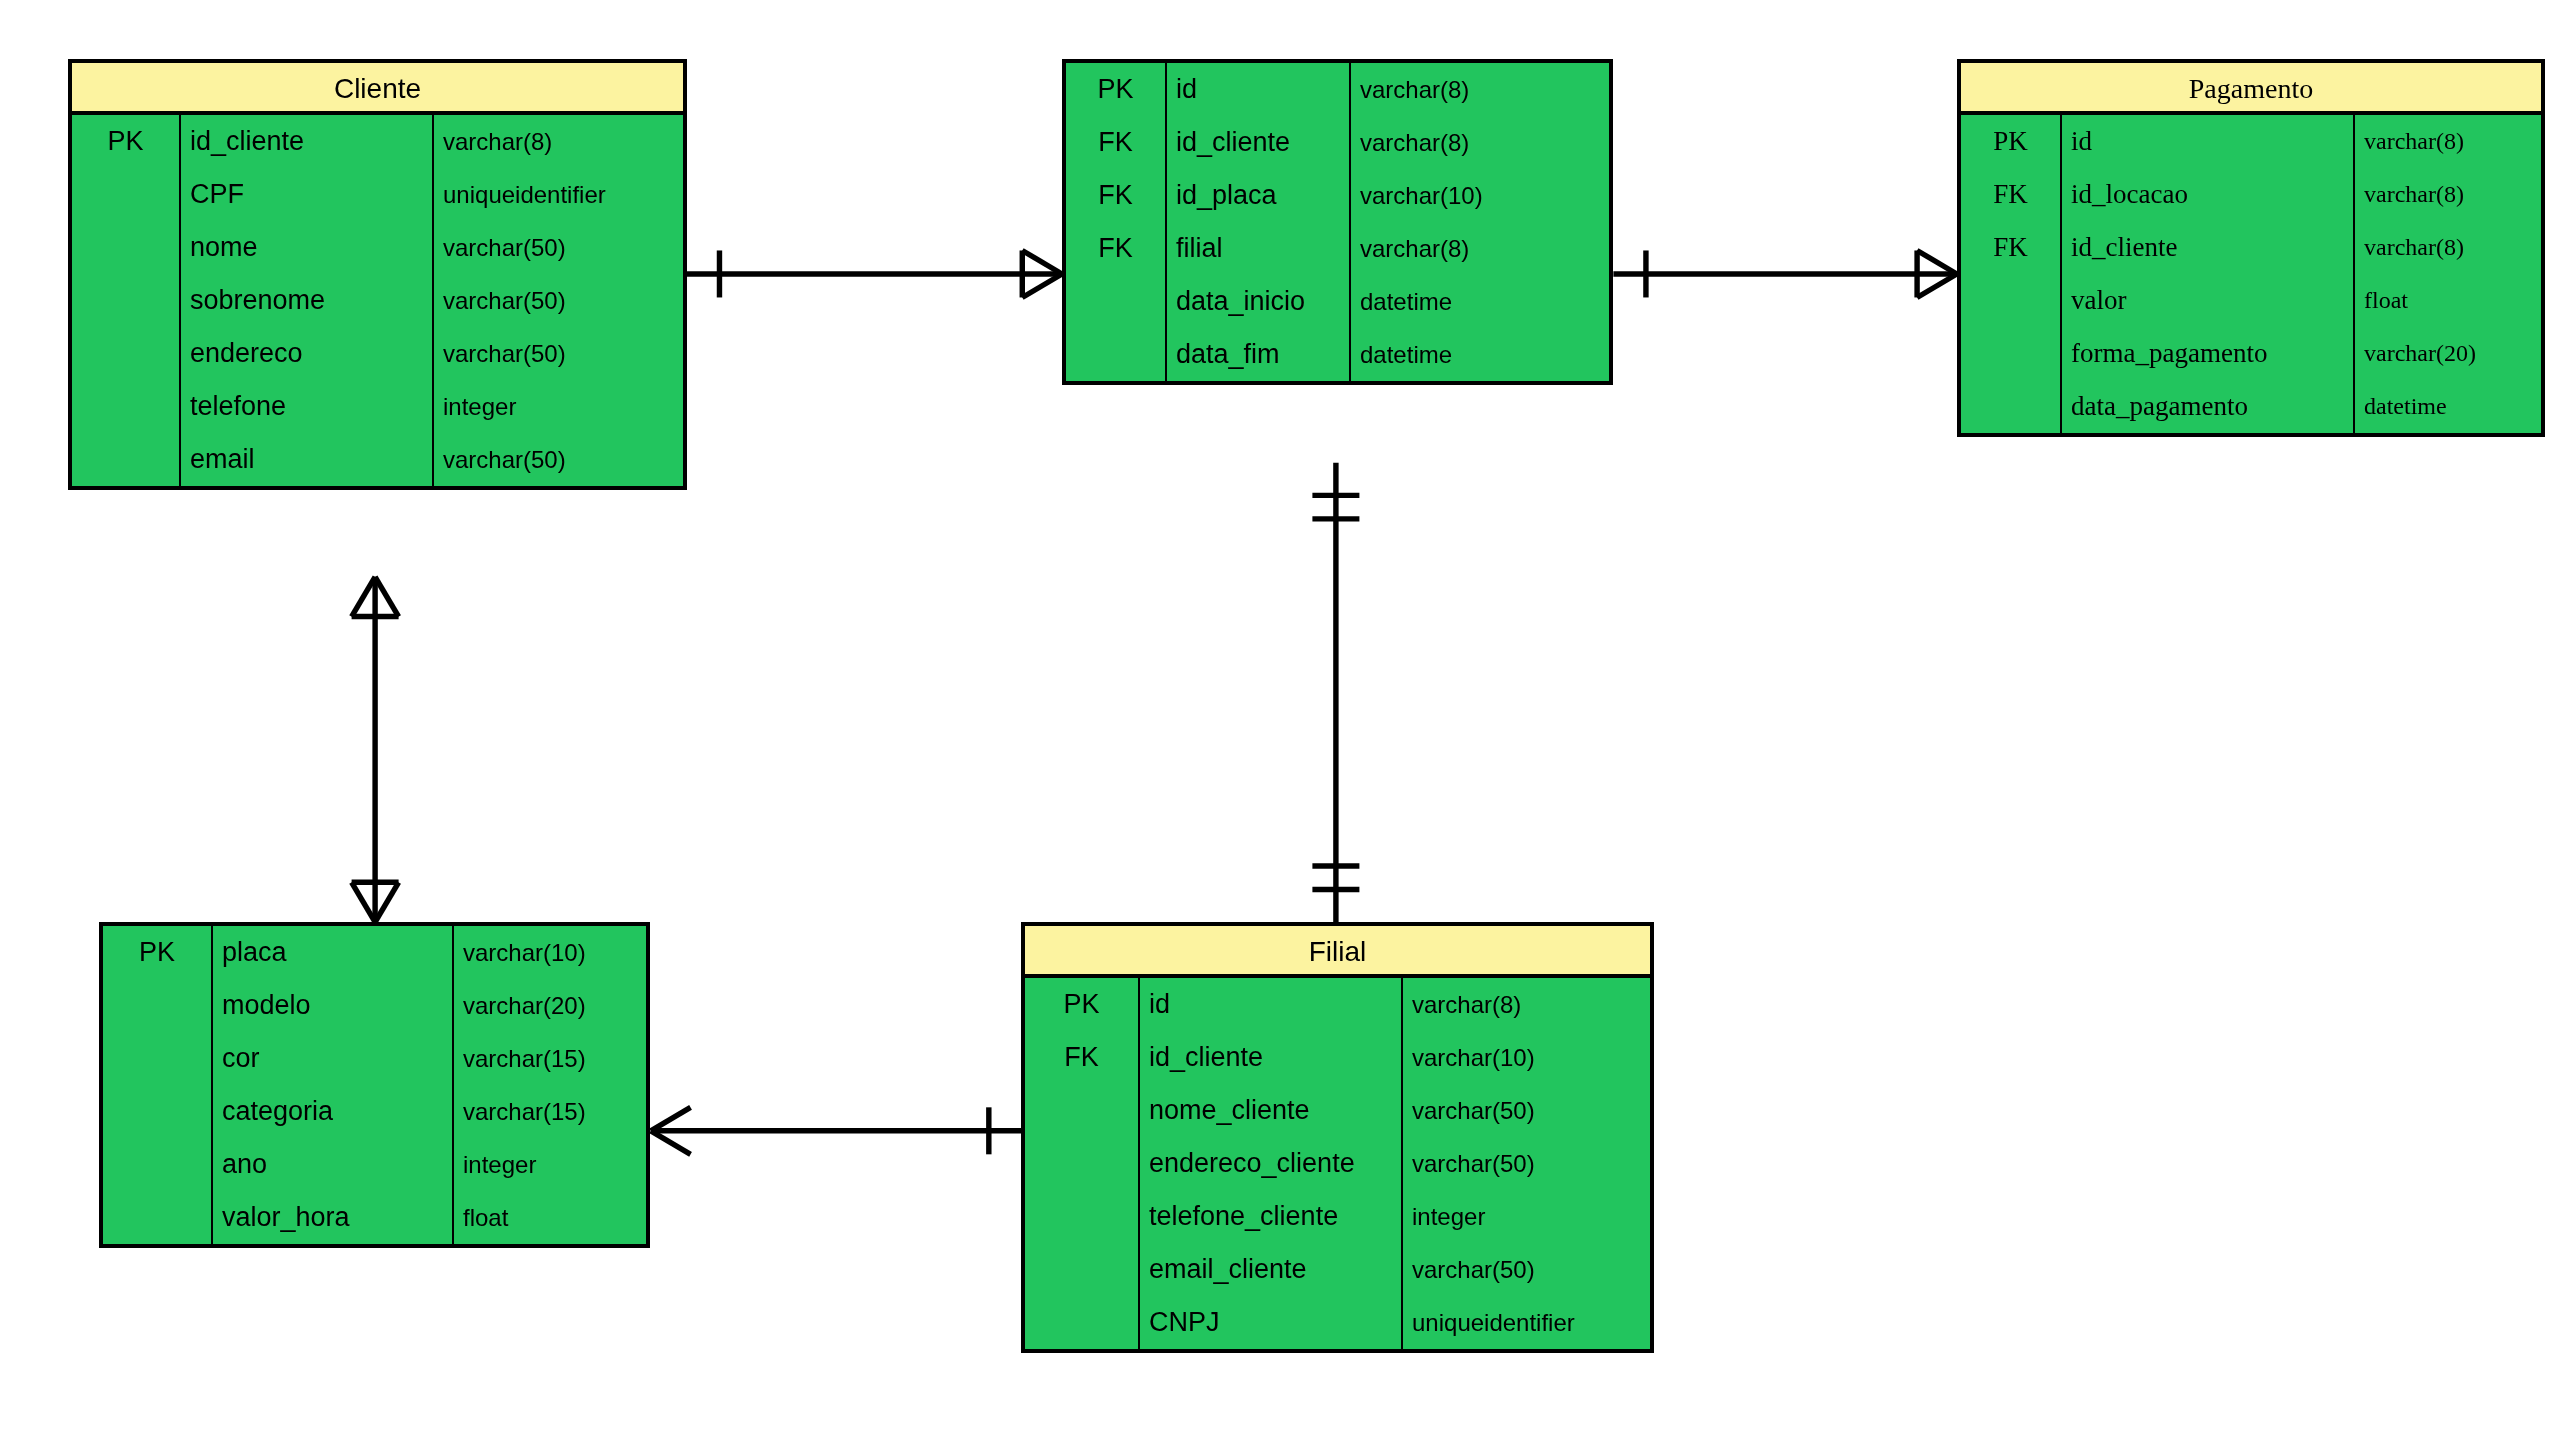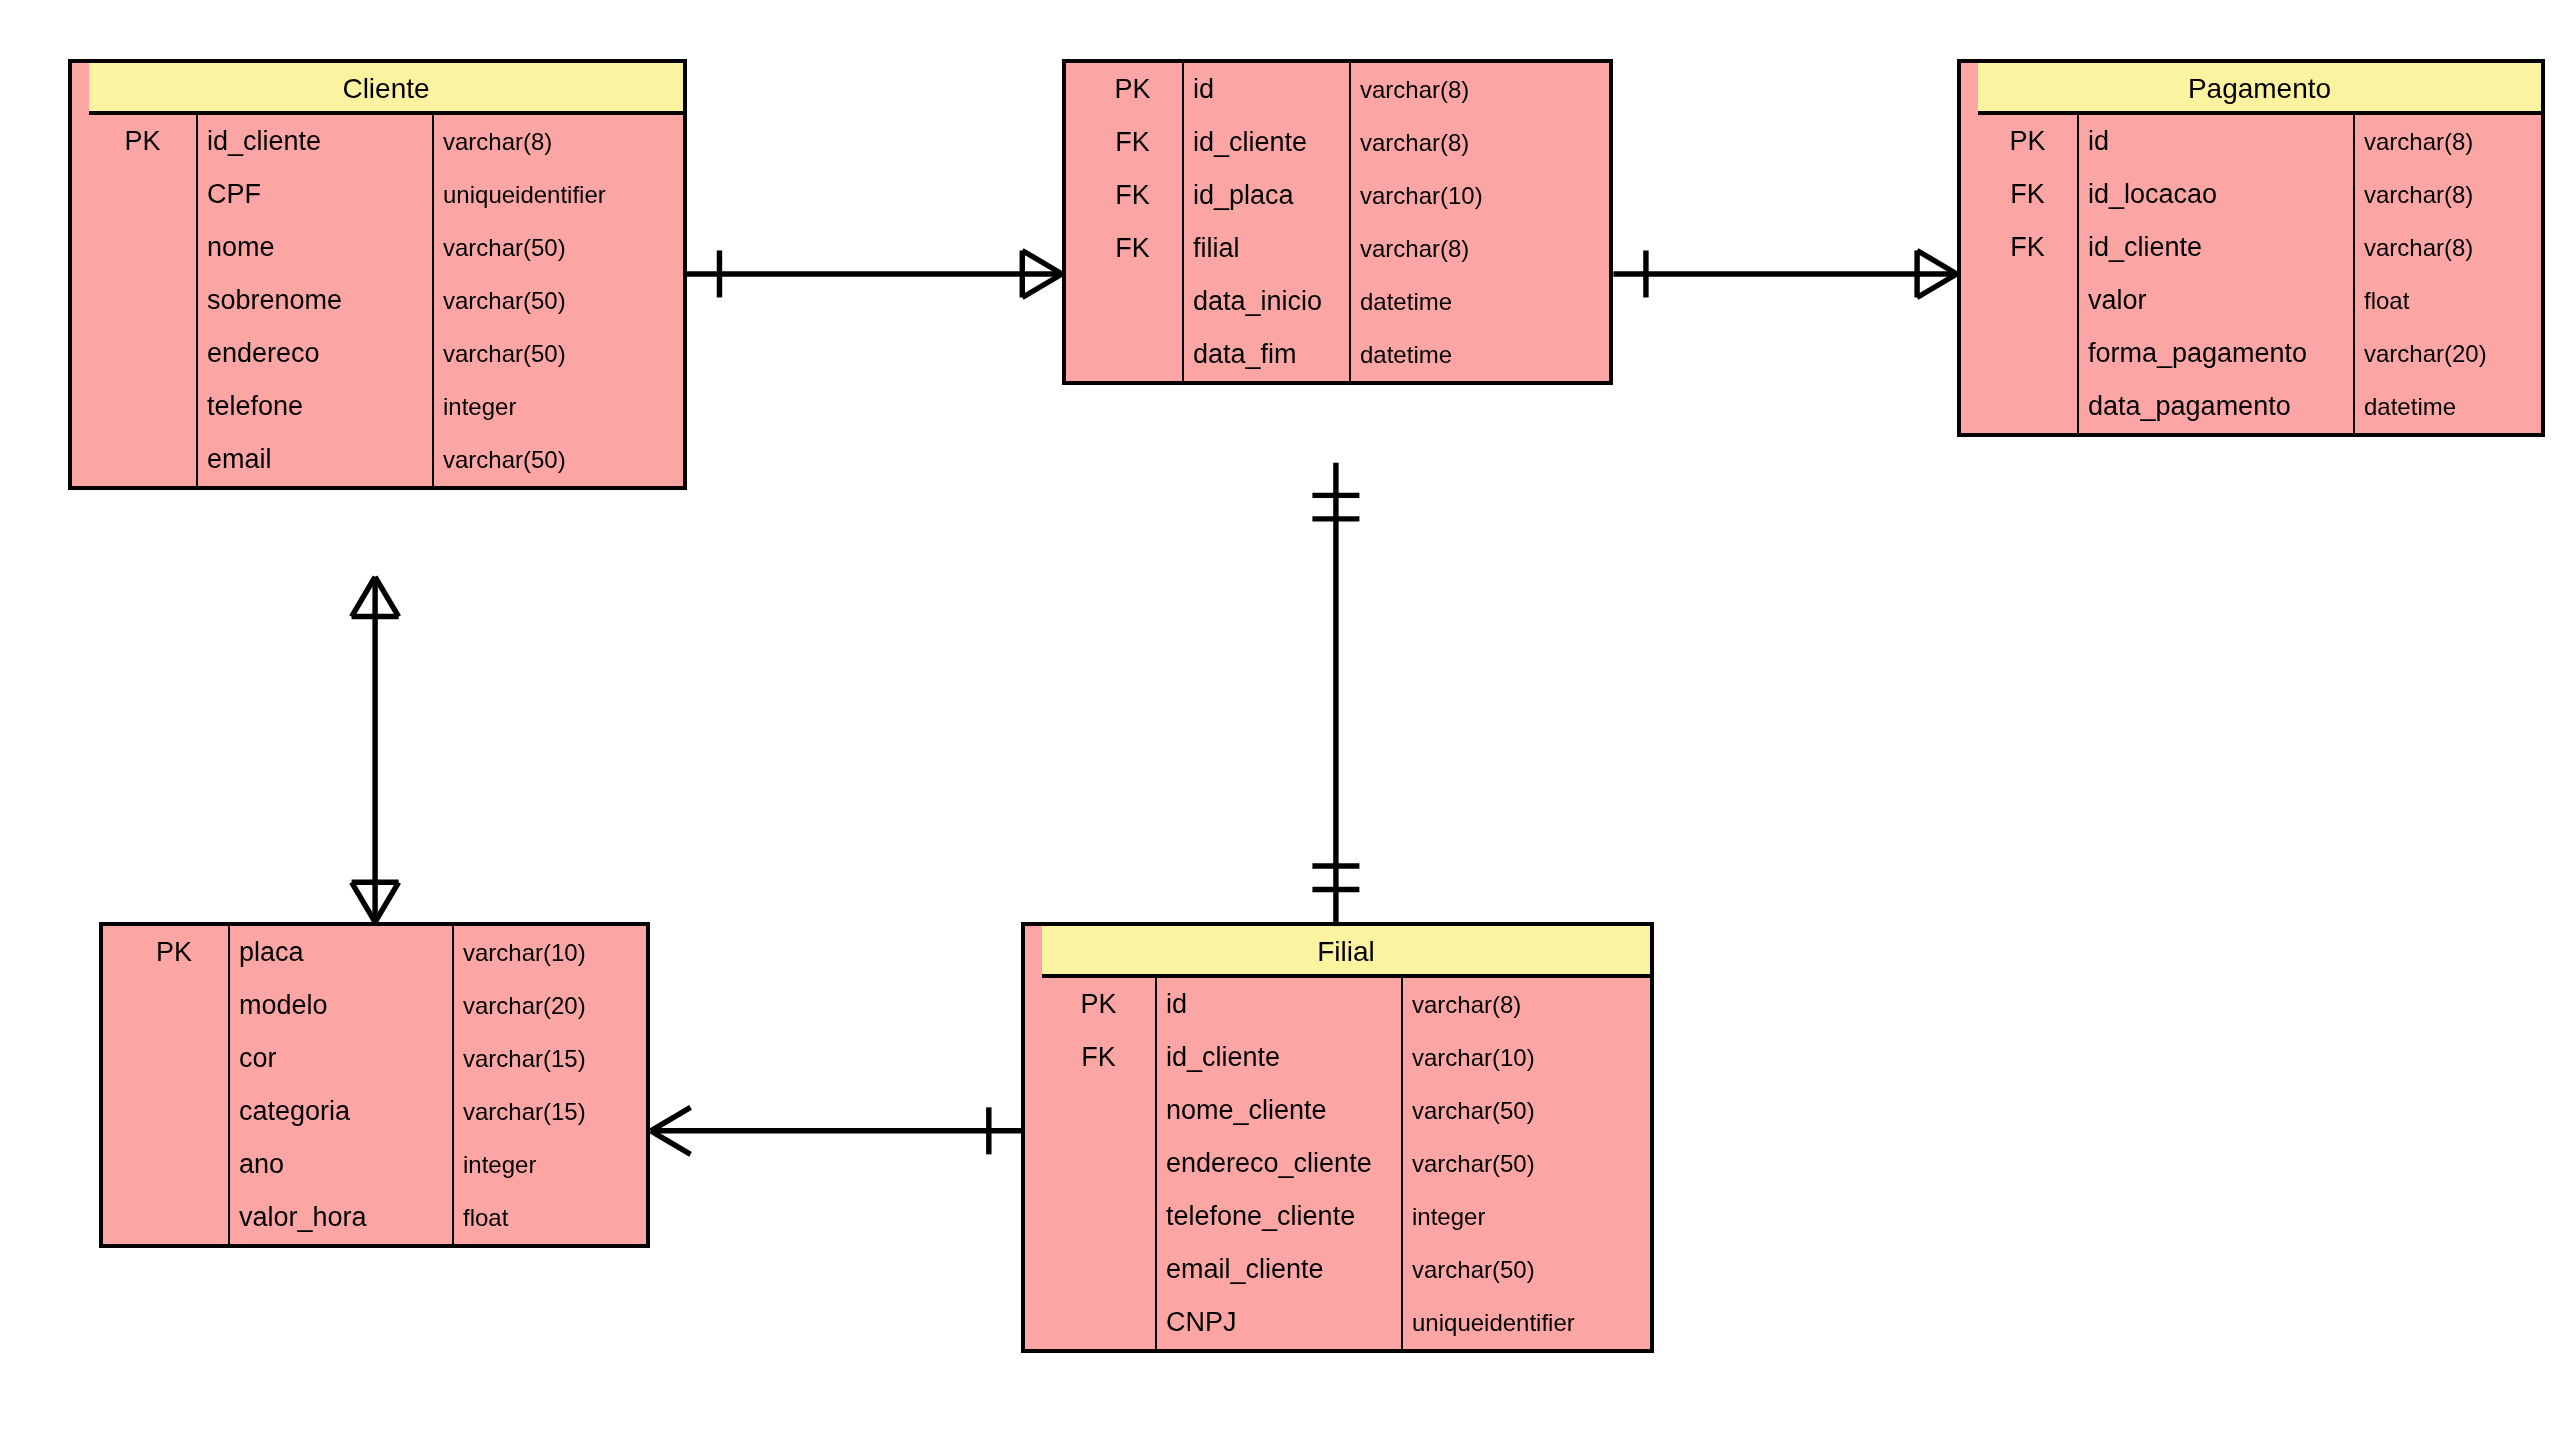--- a/index.html
+++ b/index.html
@@ -1,21 +1,21 @@
 <!DOCTYPE html>
 <html style="font-size:14.5px"><head>
 <meta charset="utf-8">
 <style>
   html,body{margin:0;padding:0;background:#ffffff;}
   body{width:2576px;height:1431px;position:relative;overflow:hidden;
        font-family:"Liberation Sans","DejaVu Sans",sans-serif;}
   #canvas{position:absolute;left:0;top:0;width:2576px;height:1431px;}
 
   .entity{position:absolute;box-sizing:border-box;border:4.5px solid #000;
-          background:#fca5a5;padding-left:17px;}
+          background:#22c55e;}
   .entity-title{box-sizing:border-box;height:52px;line-height:52px;
                 text-align:center;font-size:28px;color:#000;
                 border-bottom:4.5px solid #000;background:#FCF3A0;
                 white-space:nowrap;overflow:hidden;}
   .attr-body{display:block;}
   .attr-row{display:flex;align-items:stretch;height:53px;}
   .attr-key{box-sizing:border-box;flex:0 0 auto;text-align:center;
             font-size:27px;color:#000;display:flex;align-items:center;
             justify-content:center;}
   .attr-name{box-sizing:border-box;flex:1 1 auto;font-size:27px;color:#000;
@@ -138,21 +138,21 @@
           <div class="attr-name">data_inicio</div>
           <div class="attr-type" style="width: 260px;">datetime</div>
         </div>
         <div class="attr-row">
           <div class="attr-key" style="width: 99px;"></div>
           <div class="attr-name">data_fim</div>
           <div class="attr-type" style="width: 260px;">datetime</div>
         </div>
       </div>
     </div>
-    <div class="entity" style="left: 1957px; top: 59px; width: 588px;">
+    <div class="entity" style="left: 1957px; top: 59px; width: 588px; font-family: Liberation Serif, serif;">
       <div class="entity-title">Pagamento</div>
       <div class="attr-body">
         <div class="attr-row">
           <div class="attr-key" style="width: 99px;">PK</div>
           <div class="attr-name">id</div>
           <div class="attr-type" style="width: 188px;">varchar(8)</div>
         </div>
         <div class="attr-row">
           <div class="attr-key" style="width: 99px;">FK</div>
           <div class="attr-name">id_locacao</div>

